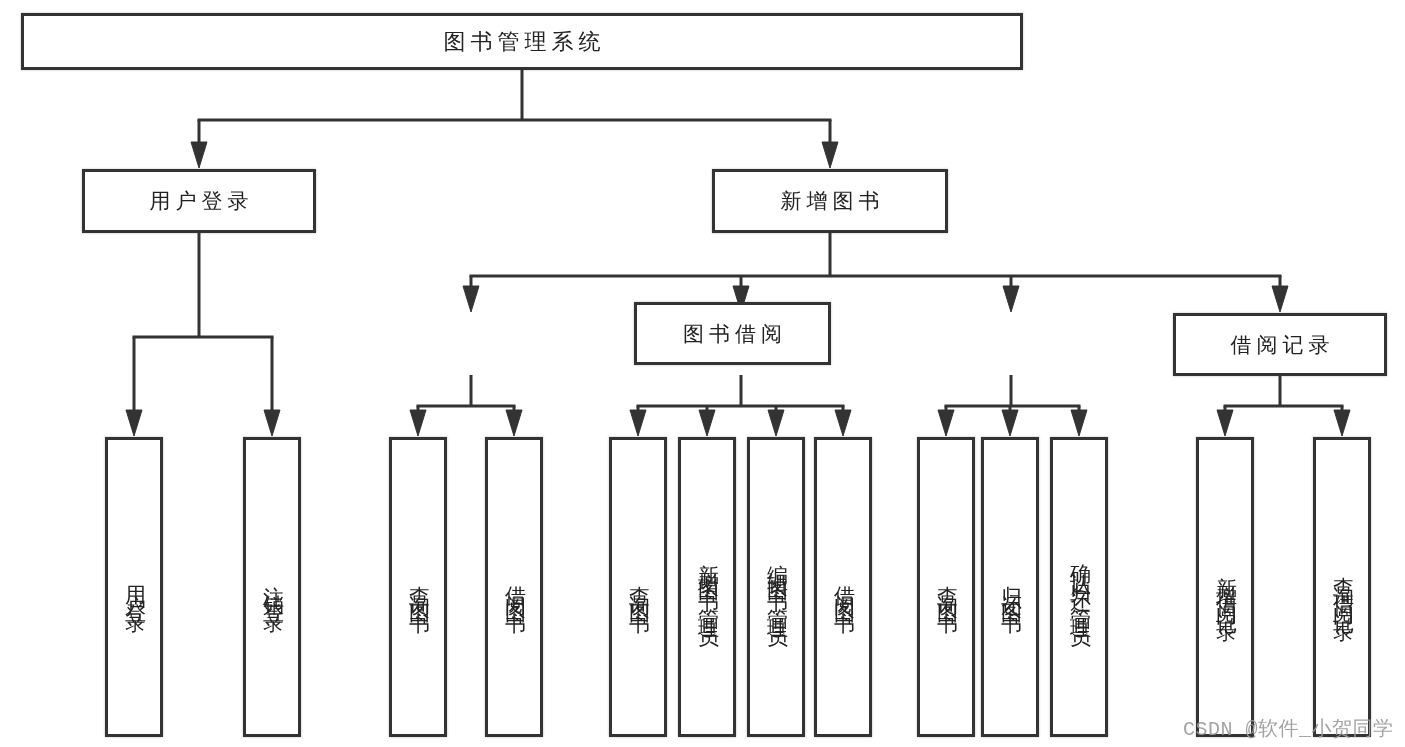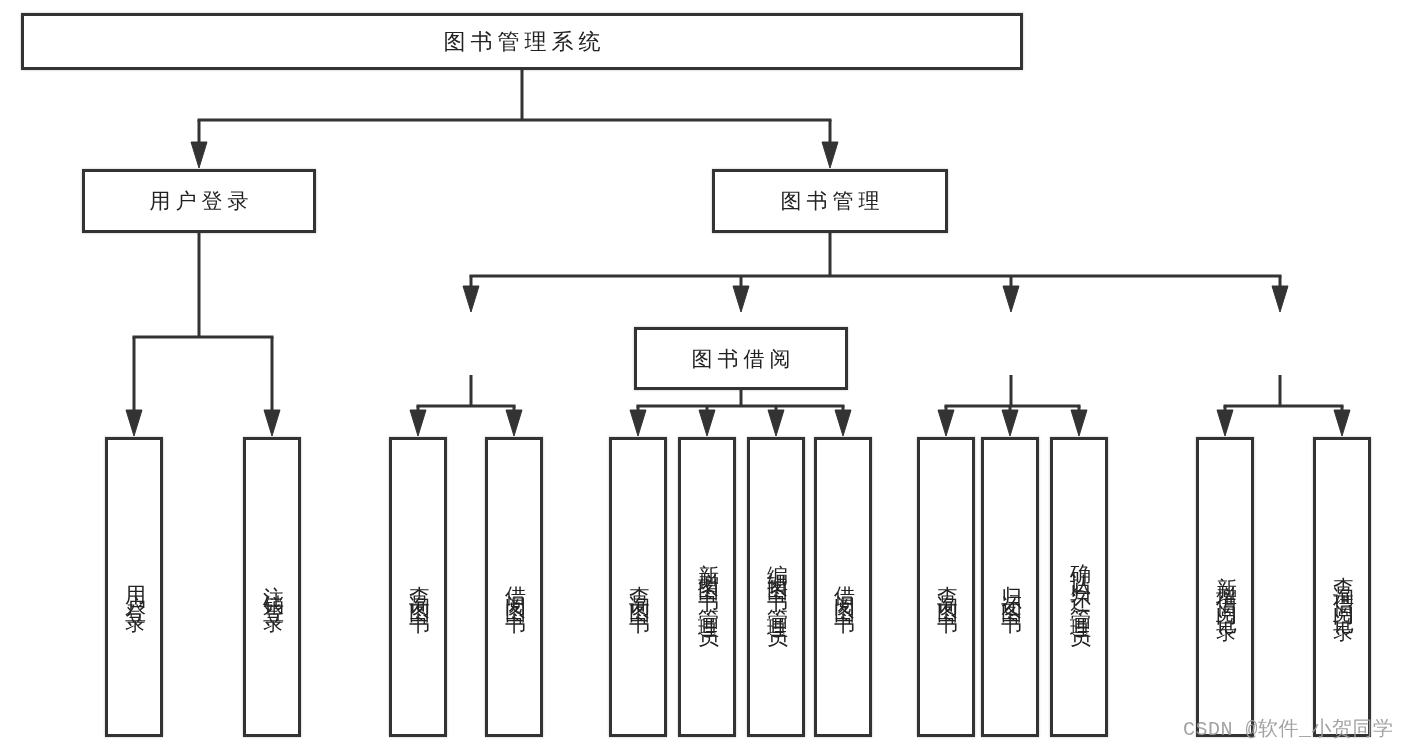--- a/index.html
+++ b/index.html
@@ -155,25 +155,28 @@
   </svg>
 
   <div class="box" style="left:21px; top:13px; width:1002px; height:57px;">
     <span class="hlabel root-label">图书管理系统</span>
   </div>
 
   <div class="box" style="left:82px; top:169px; width:234px; height:64px;">
     <span class="hlabel">用户登录</span>
   </div>
   <div class="box" style="left:712px; top:169px; width:236px; height:64px;">
-    <span class="hlabel">图书管理</span>
-  </div>
-
-  <div class="box" style="left:634px; top:327px; width:214px; height:63px;">
+    <span class="hlabel">新增图书</span>
+  </div>
+
+  <div class="box" style="left:634px; top:302px; width:197px; height:63px;">
     <span class="hlabel">图书借阅</span>
+  </div>
+  <div class="box" style="left:1173px; top:313px; width:214px; height:63px;">
+    <span class="hlabel">借阅记录</span>
   </div>
 
   <div class="box leaf" style="left:105px; top:437px; width:58px; height:300px;">
     <span>用户登录</span>
   </div>
   <div class="box leaf" style="left:243px; top:437px; width:58px; height:300px;">
     <span>注销登录</span>
   </div>
 
   <div class="box leaf" style="left:389px; top:437px; width:58px; height:300px;">

